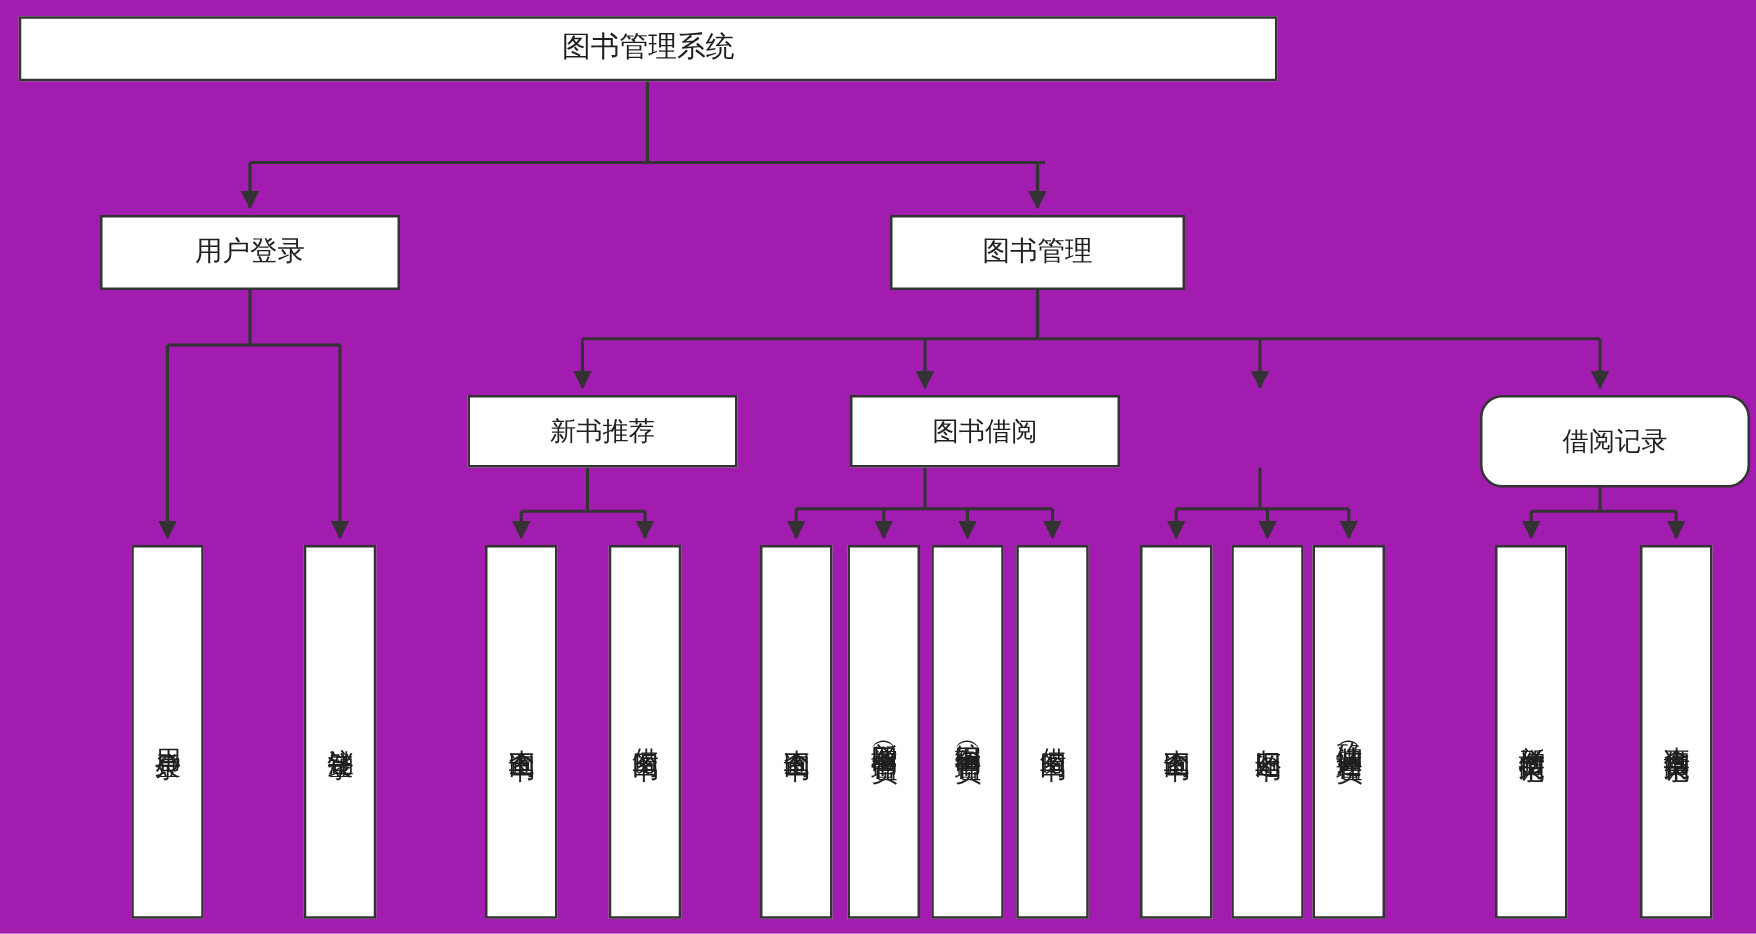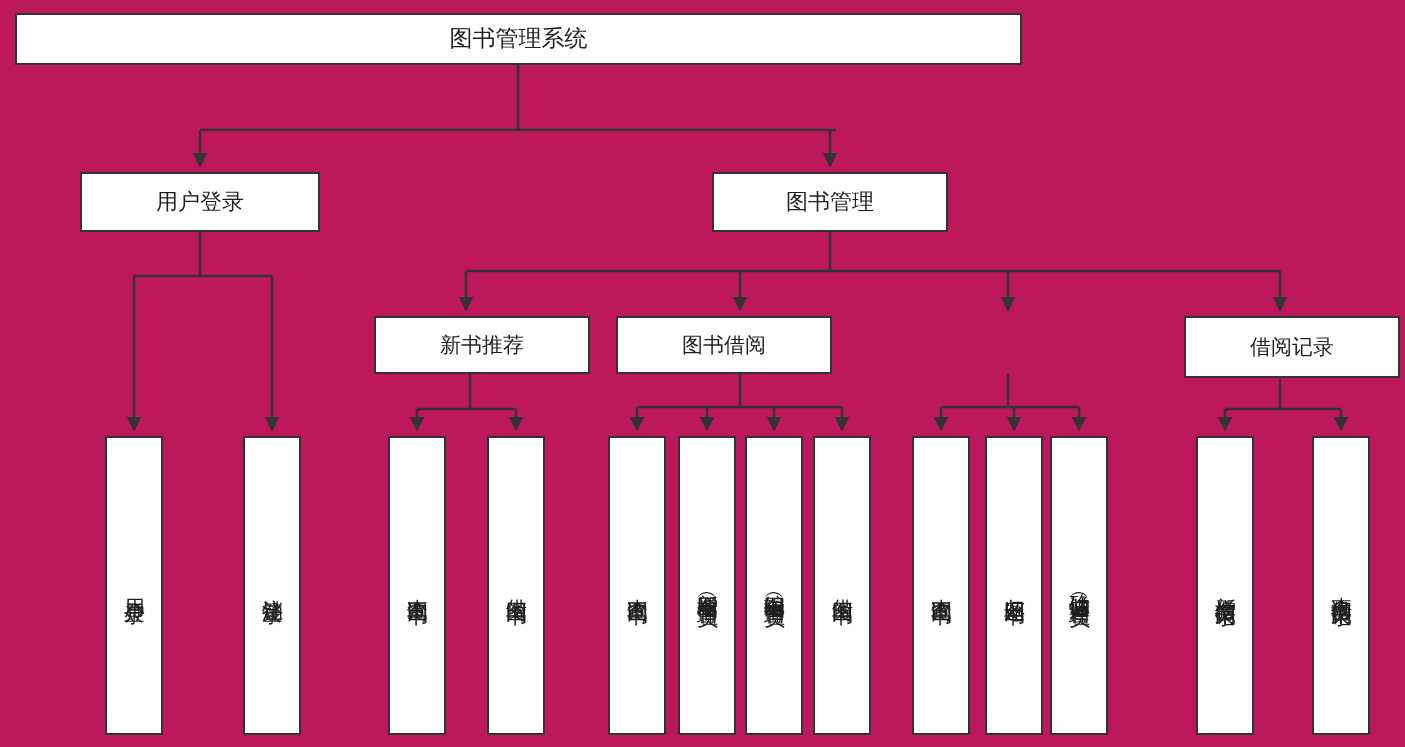--- a/index.html
+++ b/index.html
@@ -9,21 +9,21 @@
     background: #ffffff;
   }
   body {
     font-family: "DejaVu Sans", "Liberation Sans", sans-serif;
     color: #1a1a1a;
   }
   #canvas {
     position: relative;
     width: 1405px;
     height: 747px;
-    background: #be185d;
+    background: #a21caf;
     overflow: hidden;
   }
   #edges {
     position: absolute;
     left: 0;
     top: 0;
     width: 1405px;
     height: 747px;
     pointer-events: none;
   }
@@ -123,22 +123,22 @@
       <path d="M 1341 409 L 1341 430" marker-end="url(#arrow)"></path>
     </g>
   </svg>
 
   <div class="node root" style="left: 15px; top: 13px; width: 1007px; height: 52px;">图书管理系统</div>
 
   <div class="node lvl2" style="left: 80px; top: 172px; width: 240px; height: 60px;">用户登录</div>
   <div class="node lvl2" style="left: 712px; top: 172px; width: 236px; height: 60px;">图书管理</div>
 
   <div class="node lvl3" style="left: 362px; top: 316px; width: 216px; height: 58px;">新书推荐</div>
-  <div class="node lvl3" style="left: 604px; top: 316px; width: 216px; height: 58px;">图书借阅</div>
-  <div class="node lvl3" style="left: 1172px; top: 316px; width: 216px; height: 62px;">借阅记录</div>
+  <div class="node lvl3" style="left: 668px; top: 316px; width: 216px; height: 58px;">图书借阅</div>
+  <div class="node lvl3" style="left: 1172px; top: 316px; width: 216px; height: 74px; border-radius: 18px;">借阅记录</div>
 
   <div class="node leaf" style="left: 105px; top: 436px; width: 58px; height: 299px;">
     <span class="vtext">用户登录</span>
   </div>
   <div class="node leaf" style="left: 243px; top: 436px; width: 58px; height: 299px;">
     <span class="vtext">注销登录</span>
   </div>
   <div class="node leaf" style="left: 388px; top: 436px; width: 58px; height: 299px;">
     <span class="vtext">查询图书</span>
   </div>

